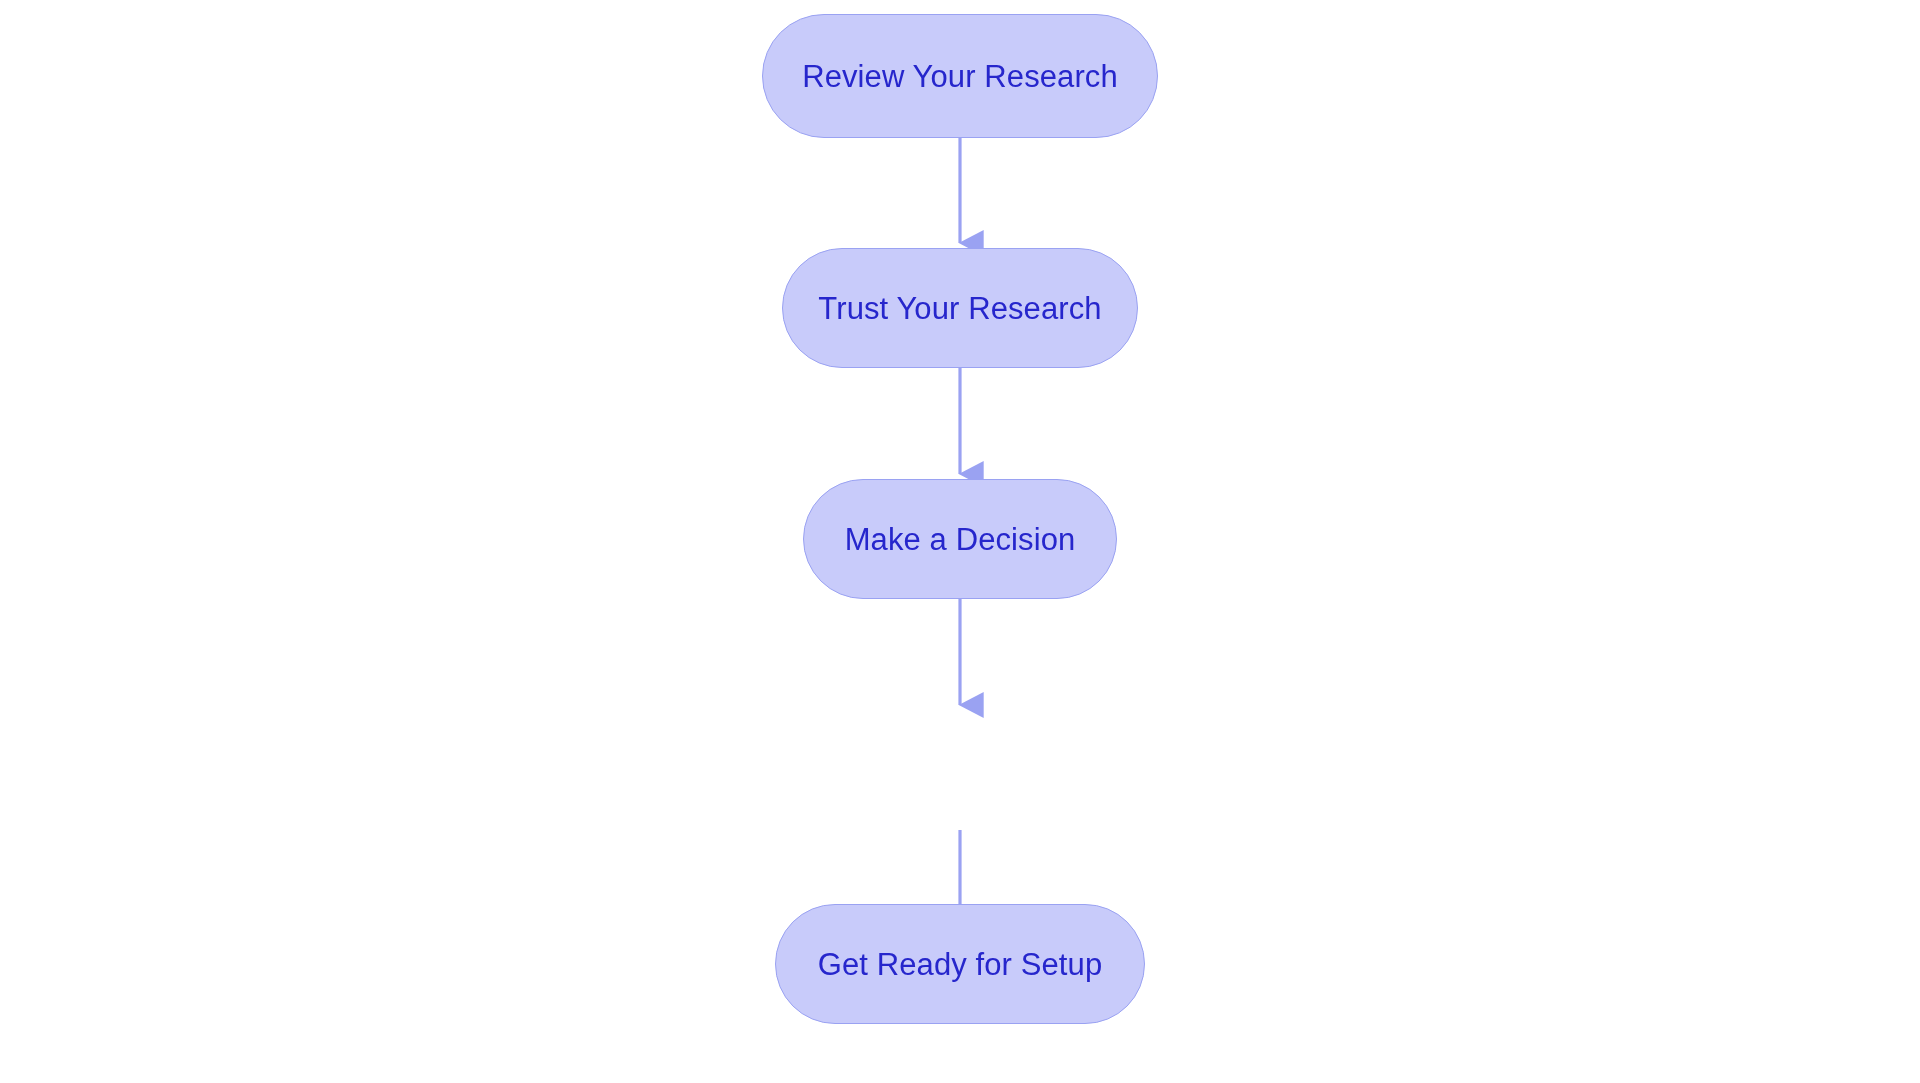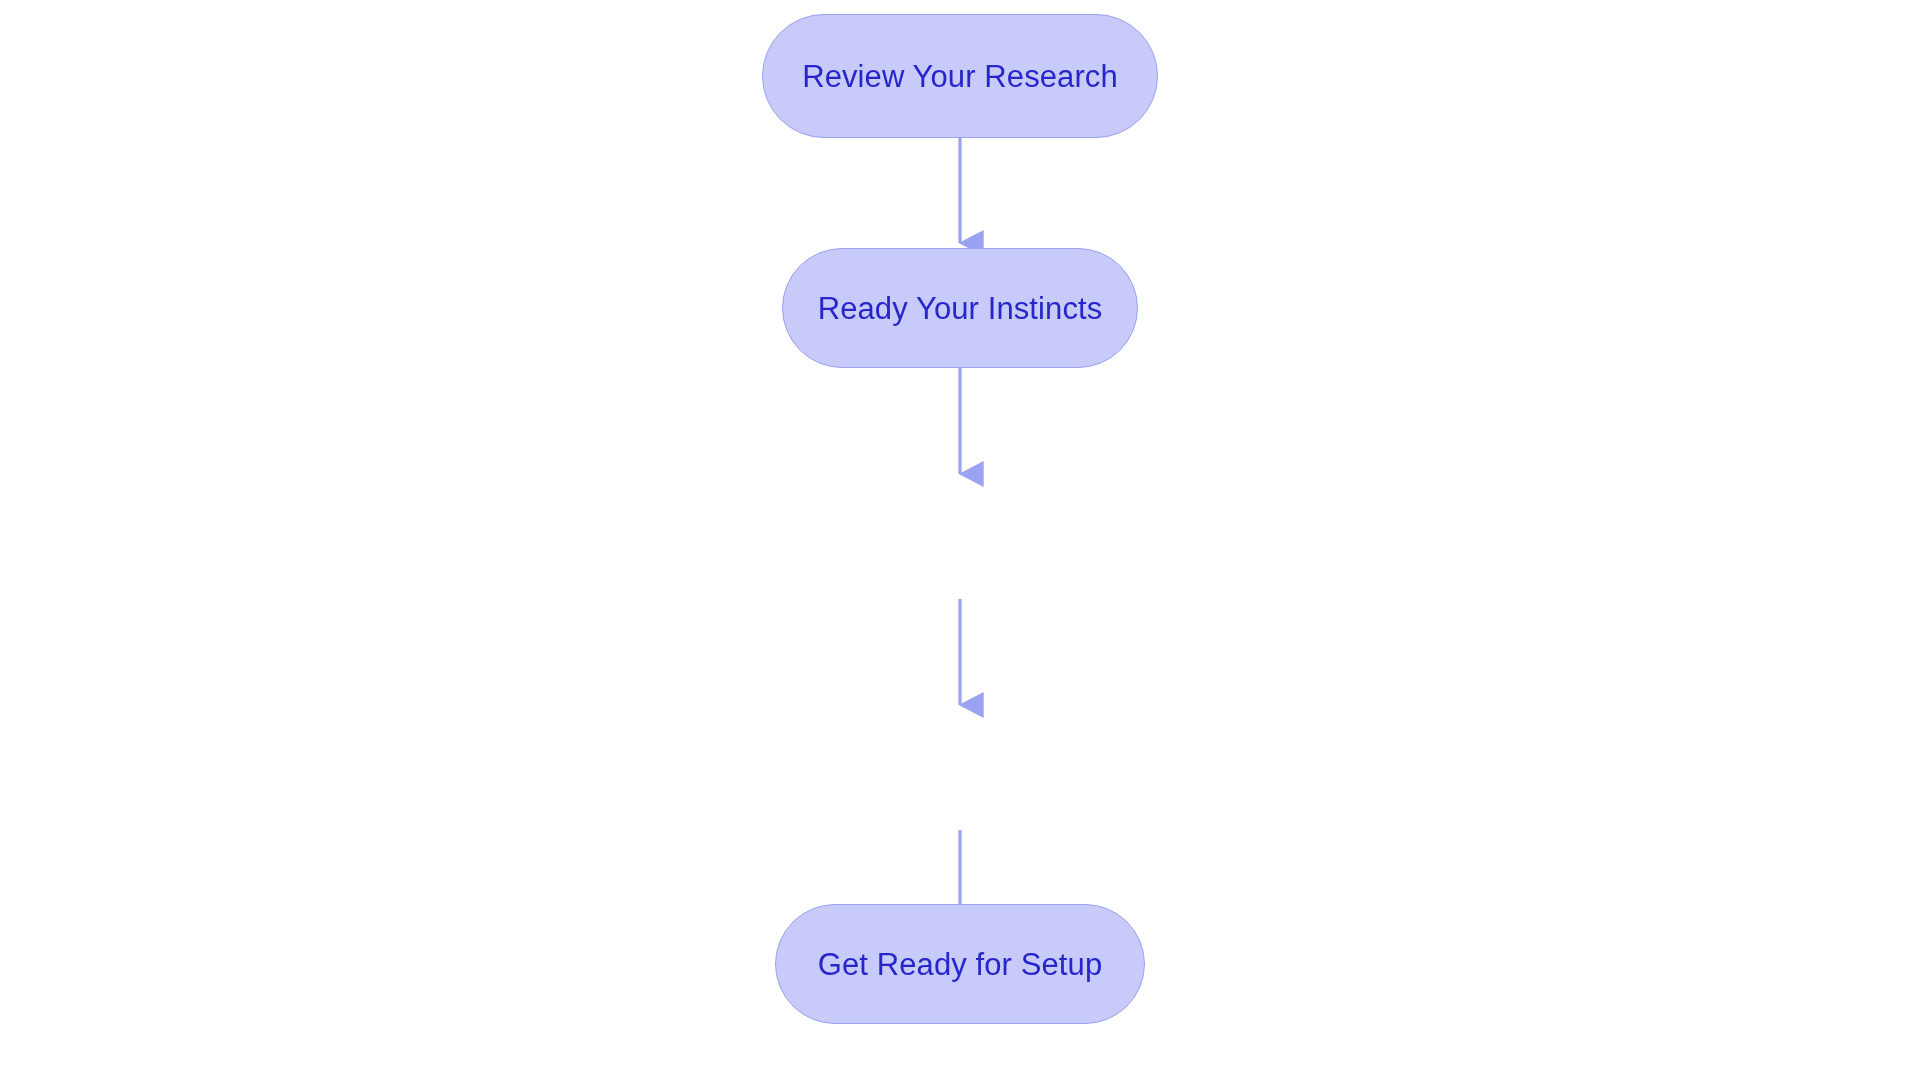--- a/index.html
+++ b/index.html
@@ -77,22 +77,25 @@
     <line x1="960" y1="599" x2="960" y2="705" stroke="#9aa2f2" stroke-width="3.2" marker-end="url(#arrowhead-down)"></line>
 
     <line x1="960" y1="830" x2="960" y2="939" stroke="#9aa2f2" stroke-width="3.2" marker-end="url(#arrowhead-down)"></line>
   </svg>
 
   <div class="flow-node" style="top:14px; width:396px; height:124px;">
     <span class="flow-node-label">Review Your Research</span>
   </div>
 
   <div class="flow-node" style="top:248px; width:356px; height:120px;">
-    <span class="flow-node-label">Ready Your Instincts</span>
+    <span class="flow-node-label">Trust Your Research</span>
   </div>
 
+  <div class="flow-node" style="top:479px; width:314px; height:120px;">
+    <span class="flow-node-label">Make a Decision</span>
+  </div>
 
 
   <div class="flow-node" style="top:904px; width:370px; height:120px;">
     <span class="flow-node-label">Get Ready for Setup</span>
   </div>
 
 </div>
 
 </body></html>

